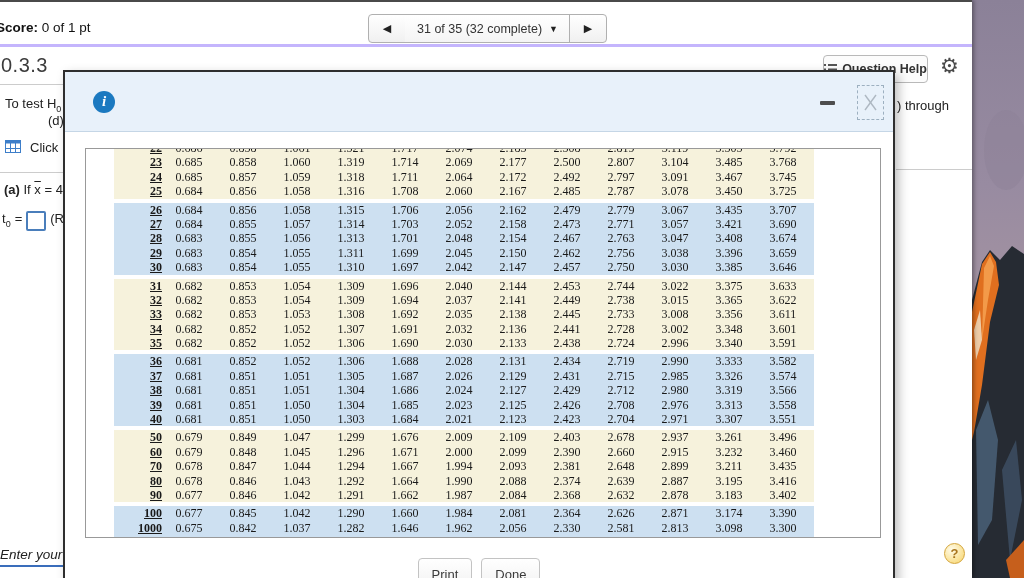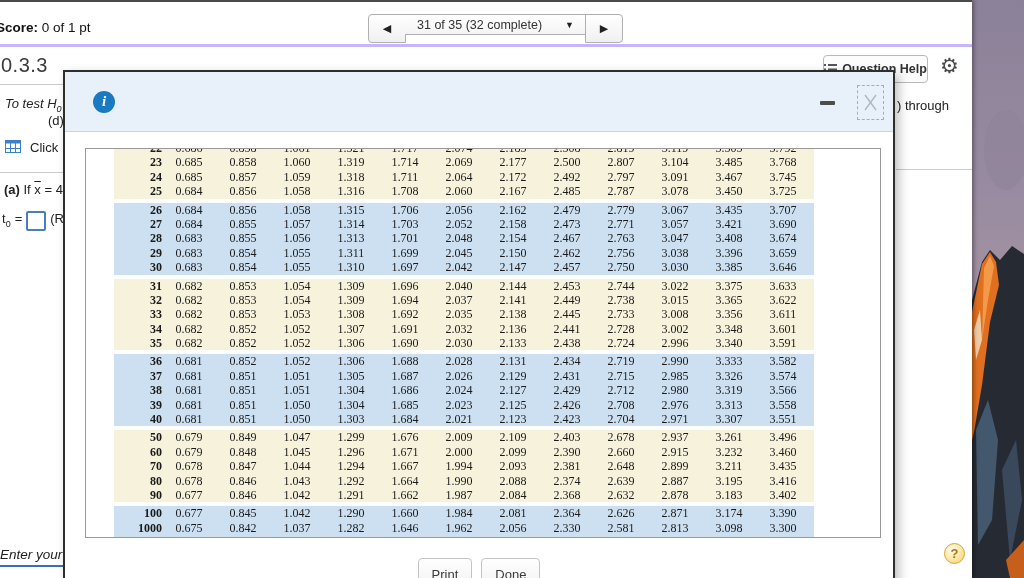--- a/index.html
+++ b/index.html
@@ -15,21 +15,21 @@
   
   .score-bar { position:absolute; left:0; top:8px; width:972px; height:37px; background:#fff; border-bottom:3px solid #c4b5fd; }
   .score-left { position:absolute; left:-4px; top:10px; font-size:13.5px; white-space:nowrap; color:#111; }
   .hw-right   { position:absolute; right:10px; top:10px; font-size:13.5px; white-space:nowrap; color:#111; }
   .blabel { font-weight:bold; }
 
   .nav-group { position:absolute; left:368px; top:4px; display:flex; height:29px; }
   .nav-btn { width:38px; height:29px; border:1px solid #b0b0b0; background:linear-gradient(#ffffff,#f0f0f0); display:flex; align-items:center; justify-content:center; font-size:11px; color:#222; cursor:pointer; }
   .nav-btn.first { border-radius:4px 0 0 4px; }
   .nav-btn.last  { border-radius:0 4px 4px 0; margin-left:-1px; }
-  .nav-dd { height:21px; border-top:1px solid #b0b0b0; border-bottom:1px solid #b0b0b0; background:linear-gradient(#ffffff,#f4f4f4); display:flex; align-items:center; gap:23px; padding:0 12px; font-size:12.5px; color:#333; margin-left:-1px; }
+  .nav-dd { height:29px; border-top:1px solid #b0b0b0; border-bottom:1px solid #b0b0b0; background:linear-gradient(#ffffff,#f4f4f4); display:flex; align-items:center; gap:7px; padding:0 12px; font-size:12.5px; color:#333; margin-left:-1px; }
   .dd-caret { font-size:9px; color:#222; }
 
   
   .qid { position:absolute; left:1px; top:52px; font-size:20px; color:#3c3c3c; letter-spacing:.5px; }
   .qline-left  { position:absolute; left:0; top:82px; width:90px; height:1px; background:#ccc; }
   .qline-right { position:absolute; left:896px; top:167px; width:76px; height:1px; background:#ccc; }
   .help-btn { position:absolute; left:823px; top:53px; width:105px; height:28px; border:1px solid #b9b9b9; border-radius:4px; background:#fcfcfc; display:flex; align-items:center; justify-content:center; gap:5px; font-size:12.5px; color:#333; cursor:pointer;font-weight:bold; }
   .gear { position:absolute; left:940px; top:53px; font-size:21px; color:#4a4a4a; line-height:1; cursor:pointer; }
 
   
@@ -53,21 +53,21 @@
   .dialog-title { position:absolute; left:64px; top:23px; font-size:13.5px; color:#3a3a3a; }
   .min-btn { position:absolute; right:58px; top:29px; width:15px; height:4px; background:#4d4d4d; border-radius:1px; cursor:pointer; }
   .close-btn { position:absolute; right:9px; top:13px; width:27px; height:35px; border:1px dashed #9db0c0; display:flex; align-items:center; justify-content:center; cursor:pointer; background:transparent; }
 
   .table-box { position:absolute; left:20px; top:76px; width:796px; height:390px; border:1px solid #999; overflow:hidden; background:#fff; }
   .table-inner { margin:-8px 0 0 28px; width:700px; }
   .tgroup { margin-bottom:4px; }
   .tgroup.cream { background:var(--cream,#f6f2dc); }
   .tgroup.blue  { background:var(--blue,#cde0f1); }
   .trow { display:flex; height:14.4px; line-height:14.5px; font-family:"Liberation Serif",serif; font-size:12px; color:#1a1a1a; }
-  .tdf { width:48px; text-align:right; font-weight:bold; }
+  .tdf { width:48px; text-align:right; font-weight:bold;text-decoration:underline; }
   .tdf.italic { font-style:italic; font-weight:normal; }
   .tcell { width:54px; text-align:center; }
 
   .dialog-actions { position:absolute; left:0; top:486px; width:100%; display:flex; justify-content:center; gap:9px; }
   .dlg-btn { height:32px; min-width:54px; padding:0 13px; border:1px solid #c3c3c3; border-radius:4px; background:linear-gradient(#ffffff,#f1f1f1); font-size:13px; color:#3a3a3a; font-family:"Liberation Sans",sans-serif; cursor:pointer; }
 </style>
 </head>
 <body>
 
 <div class="wallpaper">
@@ -128,21 +128,21 @@
         <rect x="4" y="0" width="9" height="2" fill="#555"></rect>
       <rect x="0" y="4.5" width="2" height="2" fill="#555"></rect>
         <rect x="4" y="4.5" width="9" height="2" fill="#555"></rect>
       <rect x="0" y="9" width="2" height="2" fill="#555"></rect>
         <rect x="4" y="9" width="9" height="2" fill="#555"></rect>
     </svg>
     <span>Question Help</span>
   </div>
   <div class="gear">⚙</div>
 
-  <div class="lp" style="left:5px; top:94px;font-style:italic;">
+  <div class="lp" style="left:5px; top:94px;">
     <span>To test H</span><sub>0</sub>
   </div>
   <div class="lp" style="left:17px; top:111px;margin-left:31px;">(d) below.</div>
 
   <div class="click-row">
     <svg width="16" height="13" viewBox="0 0 16 13">
       <rect x="0.5" y="0.5" width="15" height="12" fill="#fff" stroke="#3d7ec9"></rect>
       <rect x="0.5" y="0.5" width="15" height="3" fill="#3d7ec9"></rect>
       <line x1="5.5" y1="0" x2="5.5" y2="13" stroke="#3d7ec9"></line>
       <line x1="10.5" y1="0" x2="10.5" y2="13" stroke="#3d7ec9"></line>

